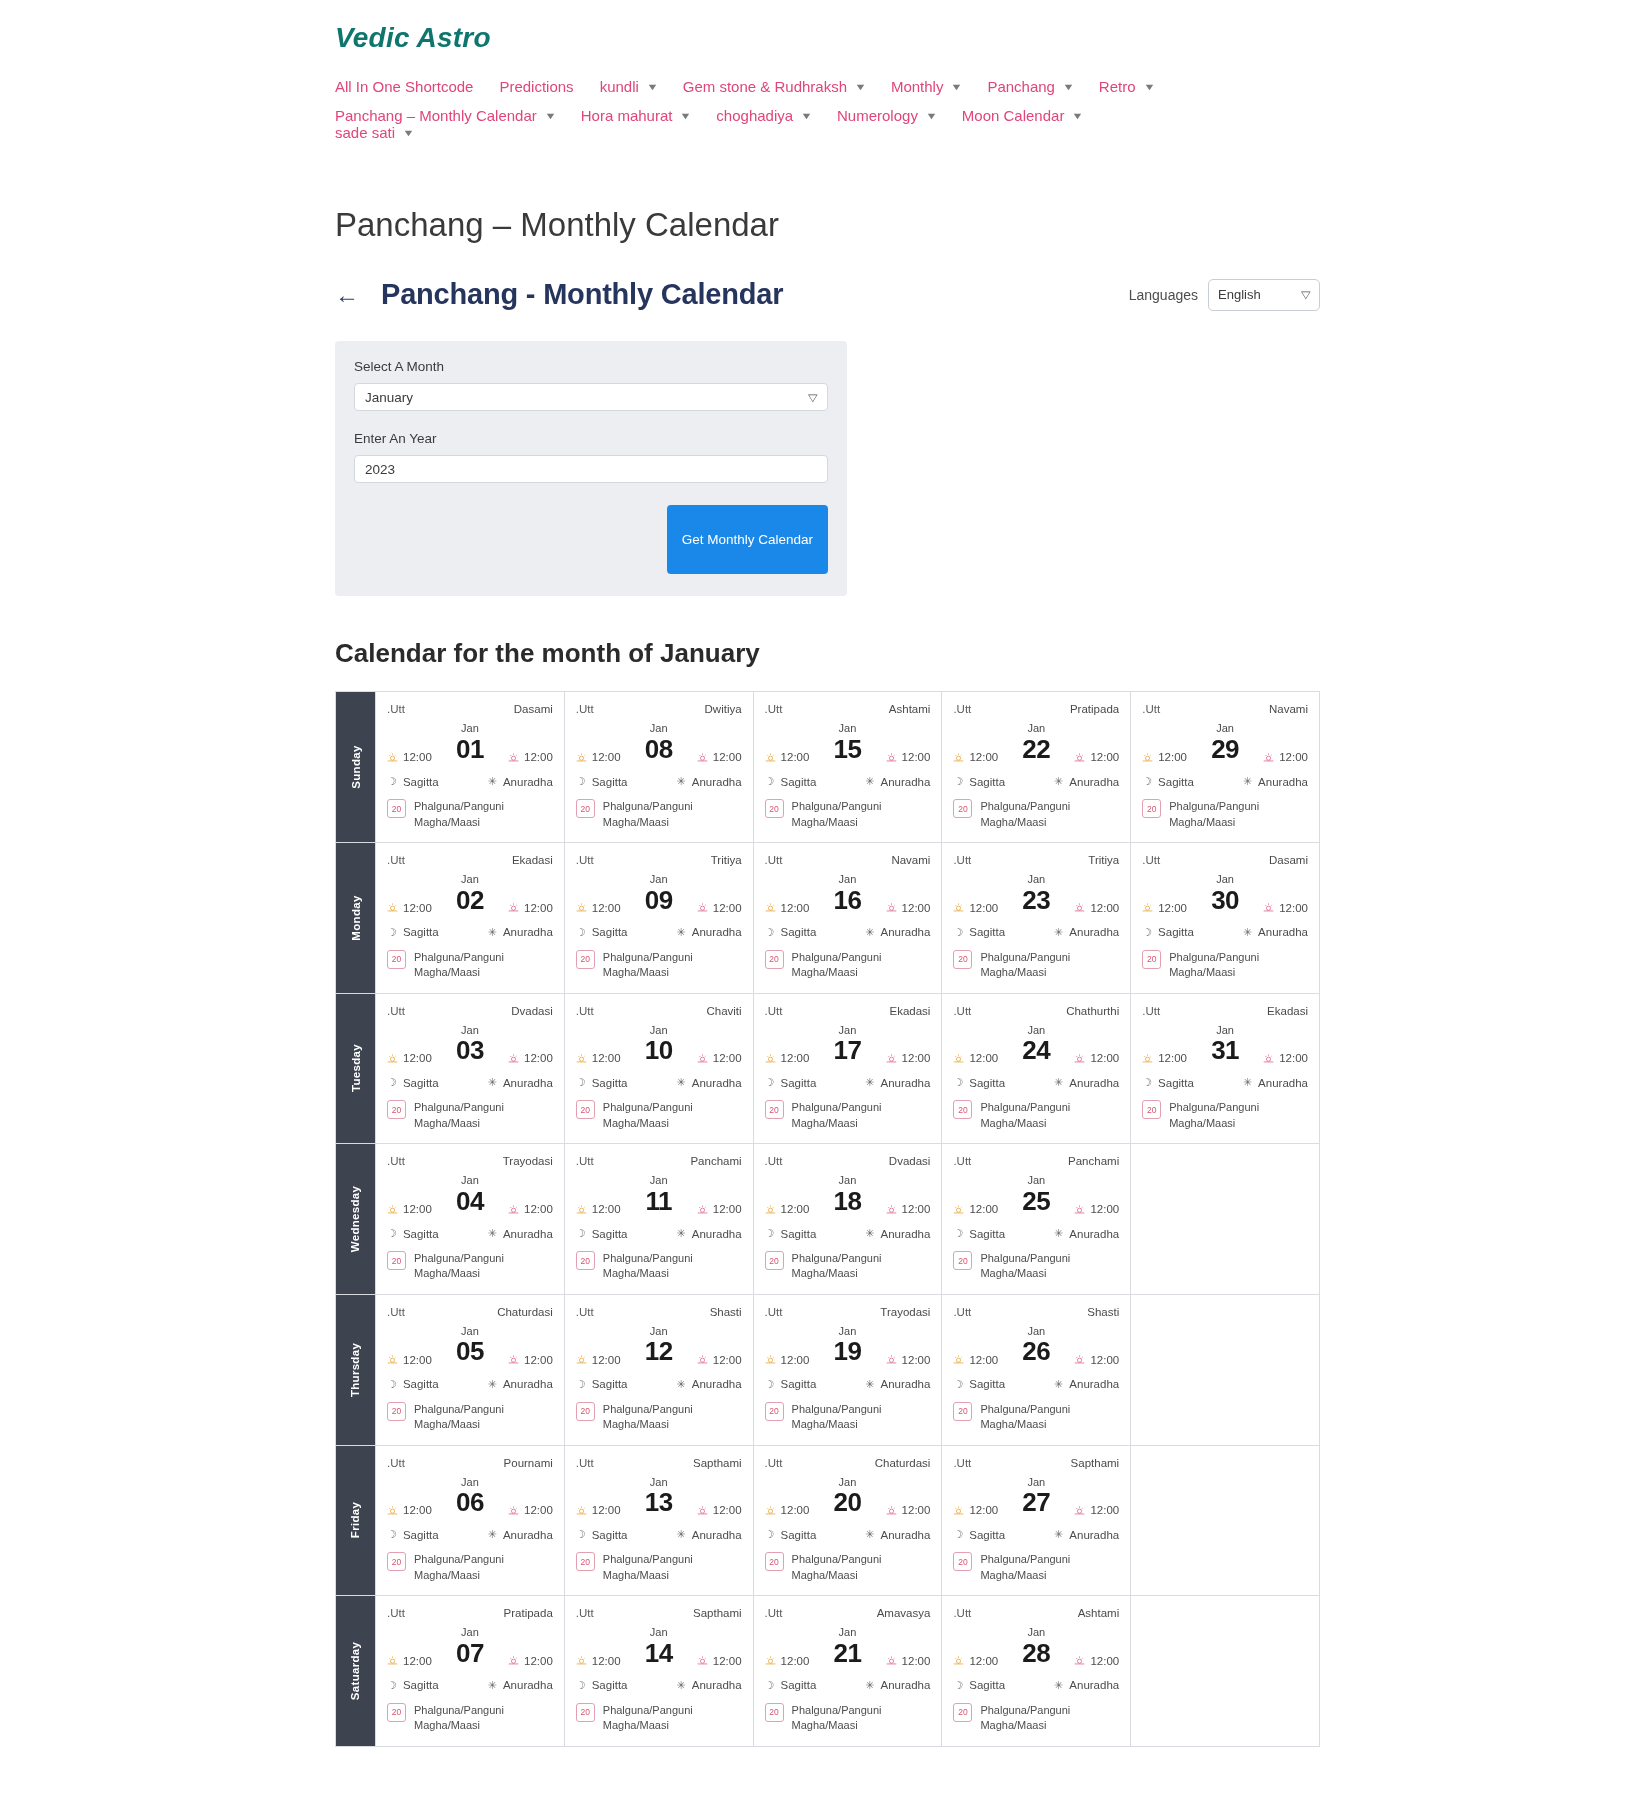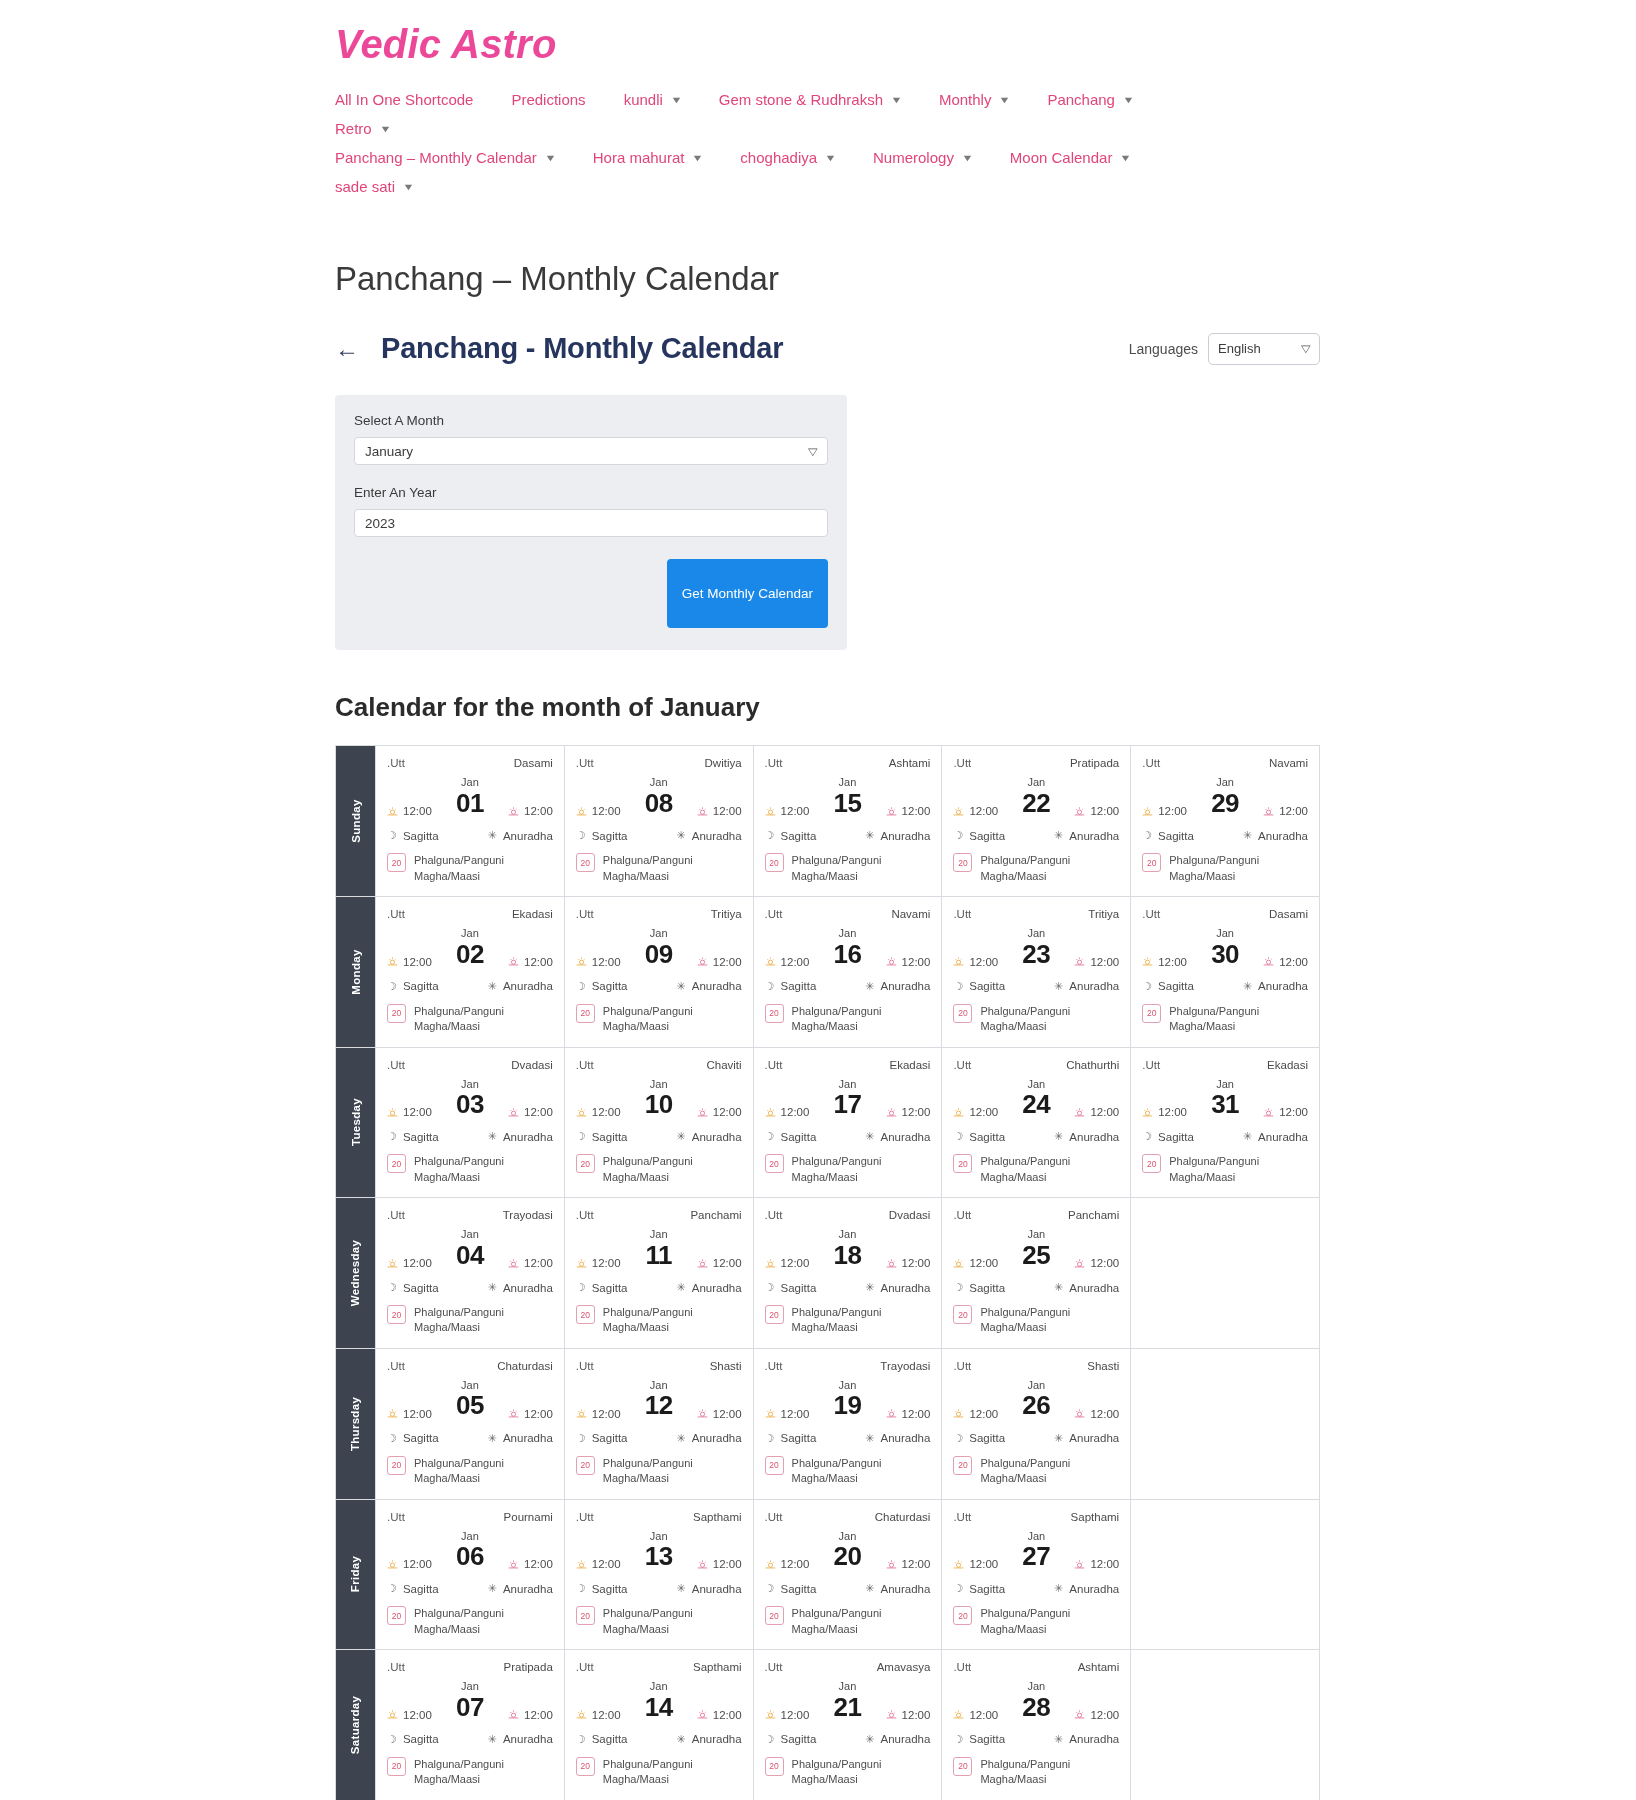--- a/index.html
+++ b/index.html
@@ -10,32 +10,32 @@
     color: #2b2b2b;
   }
   body { width: 1636px; }
 
   .page { width: 1636px; padding: 0; }
 
   
   .site-title {
     margin: 0;
     padding: 22px 0 0 335px;
-    font-size: 40px;
+    font-size: 28px;
     font-weight: bold;
     font-style: italic;
-    color: #ec4899;
+    color: #0f766e;
     letter-spacing: 0.2px;
   }
 
   .navbar {
     padding: 24px 0 0 335px;
     max-width: 1200px;
   }
-  .nav-row { display: flex; flex-wrap: wrap; align-items: flex-end; gap: 12px; }
+  .nav-row { display: flex; flex-wrap: wrap; align-items: flex-end; gap: 0px; }
   .nav-row + .nav-row { margin-top: 12px; }
   .nav-item {
     display: inline-flex;
     align-items: center;
     color: #e0457b;
     font-size: 15px;
     margin-right: 26px;
     white-space: nowrap;
     cursor: pointer;
   }

